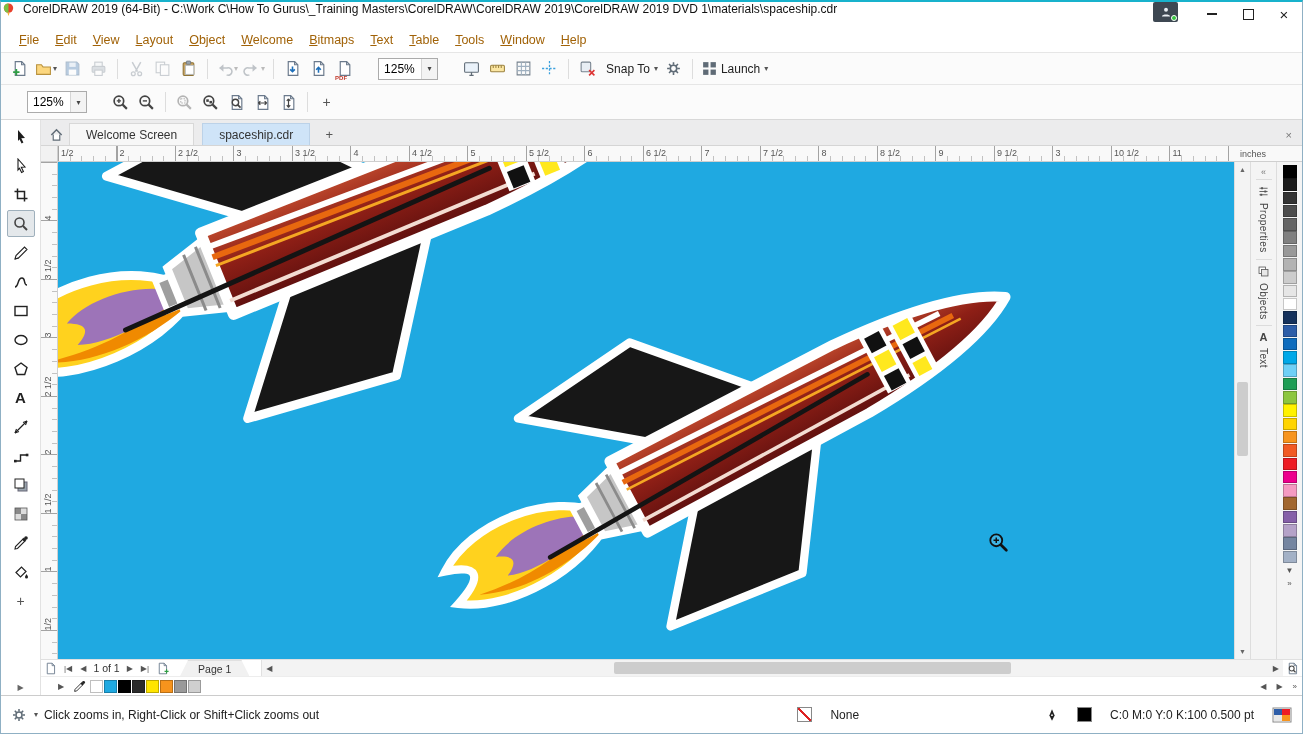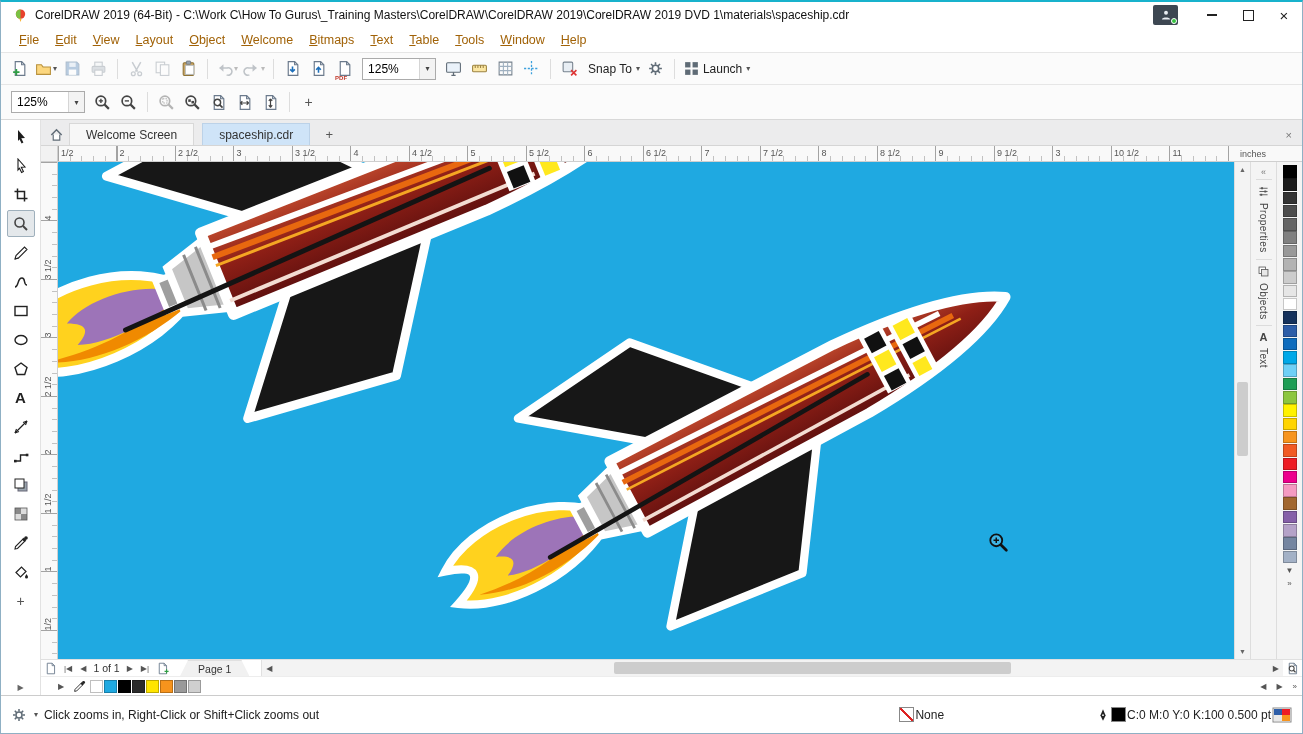--- a/index.html
+++ b/index.html
@@ -1,20 +1,20 @@
 <!DOCTYPE html>
 <html style="--canvas-bg: #1fa9e1; --rocket-top: #bf4a2e; --rocket-mid: #8e1f16; --rocket-dark: #5c0f0e; --rocket-fin: #171717; --rocket-outline: #ffffff; --flame-yellow: #ffd21e; --flame-orange: #f08a00; --flame-purple: #9d74b8; --nozzle-gray: #c6c6c6; --stripe-orange: #e8680f; --stripe-gold: #f5a623; --checker-yellow: #ffe81e; --tab-active-bg: #cfe4f8;"><head>
 <meta charset="utf-8">
 <style>
 *{margin:0;padding:0;box-sizing:border-box;}
 html,body{width:1303px;height:734px;overflow:hidden;font-family:"Liberation Sans",sans-serif;background:#fff;}
 svg{display:block;}
 .window{width:1303px;height:734px;border:1px solid #8fb0c4;border-top:2px solid #18b2cc;display:flex;flex-direction:column;background:#fff;}
 
-.titlebar{height:26px;flex:none;display:flex;align-items:center;padding-left:12px;background:#fff;}
+.titlebar{height:26px;flex:none;display:flex;padding-left:0;background:#fff;}
 .titlebar .logo{width:15px;height:15px;flex:none;}
 .titlebar .title{font-size:12px;color:#111;margin-left:7px;white-space:nowrap;overflow:hidden;}
 .tb-spacer{flex:1;}
 .signin{width:25px;height:20px;background:#3d4752;border-radius:2px;display:flex;align-items:center;justify-content:center;margin-right:16px;position:relative;}
 .signin svg{width:12px;height:12px;}
 .signin .dot{position:absolute;right:1px;bottom:1px;width:6px;height:6px;background:#35c23f;border-radius:50%;border:1px solid #fff;}
 .wbtn{width:36px;height:24px;display:flex;align-items:center;justify-content:center;color:#222;font-size:15px;}
 .wbtn.min::before{content:"";width:10px;height:2px;background:#222;}
 .wbtn.max::before{content:"";width:9px;height:9px;border:1.3px solid #222;}
 
@@ -23,21 +23,21 @@
 .menu-item::first-letter{text-decoration:underline;}
 
 .toolbar{display:flex;align-items:center;background:#fbfbfb;flex:none;padding:0 6px;gap:1px;border-top:1px solid #e6e6e6;}
 .toolbar.std{height:32px;}
 .toolbar.prop{height:36px;border-bottom:1px solid #d8d8d8;}
 .tbtn{height:26px;min-width:25px;display:flex;align-items:center;justify-content:center;border-radius:2px;position:relative;padding:0 2px;}
 .tbtn svg{width:17px;height:17px;}
 .tbtn.disabled{opacity:.38;}
 .caret{font-size:8px;color:#555;margin-left:1px;}
 .sep{width:1px;height:20px;background:#ddd;margin:0 5px;flex:none;}
-.combo{width:74px;height:22px;border:1px solid #ababab;background:#fff;display:flex;align-items:center;font-size:12px;margin:0 4px;}
+.combo{width:60px;height:22px;border:1px solid #ababab;background:#fff;display:flex;align-items:center;font-size:12px;margin:0 20px;}
 .combo .cval{flex:1;padding-left:5px;}
 .combo .cbtn{width:16px;height:100%;border-left:1px solid #d5d5d5;display:flex;align-items:center;justify-content:center;font-size:8px;color:#444;background:#f3f3f3;}
 .tlabel{font-size:12px;color:#222;margin:0 3px;white-space:nowrap;}
 .pdf-label{position:absolute;bottom:1px;left:3px;font-size:6px;font-weight:bold;color:#c0392b;}
 
 .tabbar{height:26px;flex:none;display:flex;align-items:flex-end;background:#ececed;border-bottom:1px solid #d5d5d5;padding-left:2px;}
 .home-btn{width:26px;height:22px;display:flex;align-items:center;justify-content:center;}
 .home-btn svg{width:15px;height:15px;}
 .tab{height:22px;display:flex;align-items:center;padding:0 16px;font-size:12px;color:#333;background:#f7f7f7;border:1px solid #d8d8d8;border-bottom:none;margin-right:8px;white-space:nowrap;}
 .tab.active{background:var(--tab-active-bg);border-color:#bcd2e8;}
@@ -96,21 +96,21 @@
 .hscroll .strack{flex:1;height:100%;position:relative;}
 .hscroll .sthumb{position:absolute;top:2px;bottom:2px;left:34%;width:40%;background:#cdcdcd;border-radius:2px;}
 .docpal{height:19px;flex:none;display:flex;align-items:center;background:#fff;border-top:1px solid #ededed;padding-left:12px;}
 .docpal .pbtn{font-size:8px;color:#555;padding:0 5px;}
 .docpal svg{width:13px;height:13px;margin:0 4px;}
 .docpal .swatch{width:13px;height:13px;border:1px solid rgba(0,0,0,.25);margin-right:1px;flex:none;}
 .docpal .dspacer{flex:1;}
 
 .statusbar{height:38px;flex:none;display:flex;align-items:center;background:#fff;border-top:1px solid #ccc;padding:0 10px;font-size:12px;color:#222;gap:6px;}
 .statusbar svg.gear{width:16px;height:16px;}
-.status-right{margin-left:auto;display:flex;align-items:center;gap:1px;}
+.status-right{margin-left:auto;display:flex;align-items:center;gap:18px;}
 .chip{width:15px;height:15px;border:1px solid #888;flex:none;}
 .chip.none{background:linear-gradient(45deg,transparent 44%,#d22 44%,#d22 56%,transparent 56%),#fff;}
 .chip.black{background:#000;}
 .status-right svg.pen{width:14px;height:14px;}
 .status-right svg.palgrid{width:20px;height:16px;}
 .gap18{width:150px;}
 </style>
 </head>
 <body>
 

